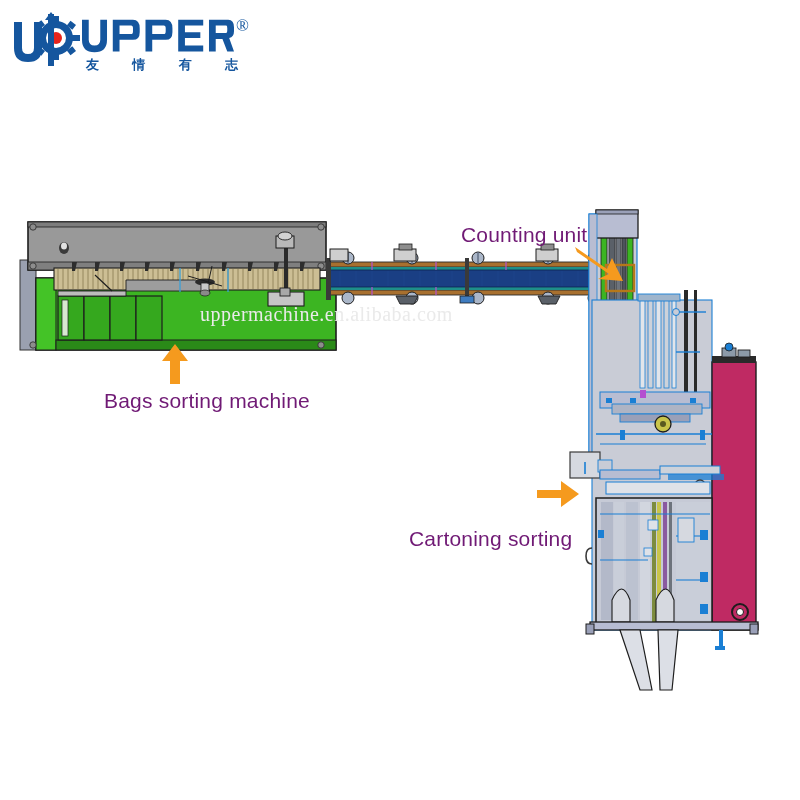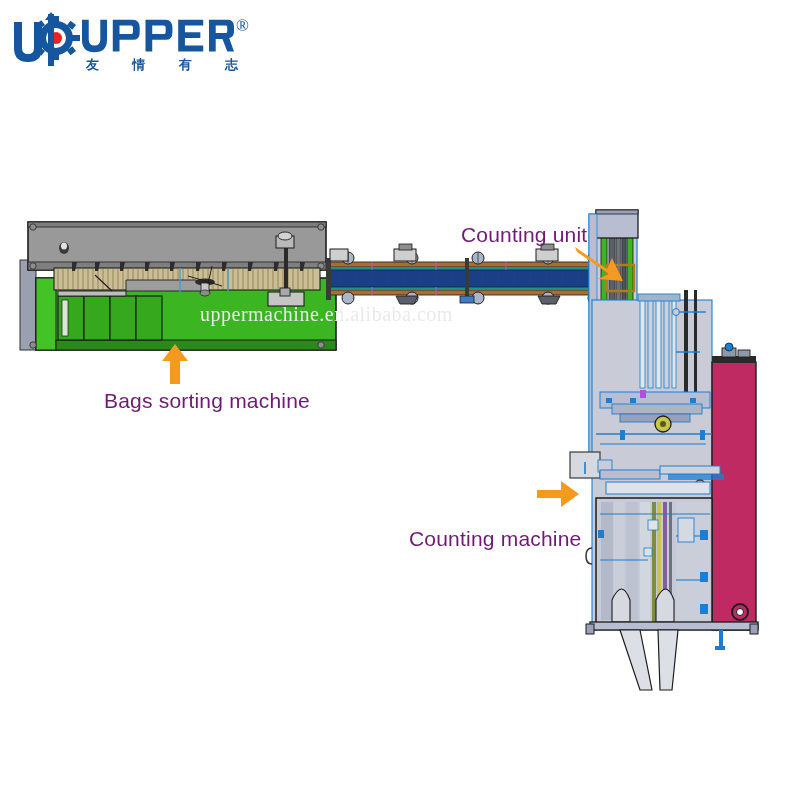--- a/index.html
+++ b/index.html
@@ -489,18 +489,18 @@
   <div id="lbl-counting" class="abs label-text">Counting unit</div>
   <svg class="abs" style="left:573px; top:243px;" width="56" height="42" viewBox="0 0 56 42">
     <path d="M2 4 L34 26 L39 15 L50 38 L25 36 L36 31 L4 9 Z" fill="#f59a1e"></path>
   </svg>
 
   <div id="lbl-bags" class="abs label-text">Bags sorting machine</div>
   <svg class="abs" style="left:162px; top:344px;" width="26" height="40" viewBox="0 0 26 40">
     <path d="M13 0 L26 17 L18 17 L18 40 L8 40 L8 17 L0 17 Z" fill="#f59a1e"></path>
   </svg>
 
-  <div id="lbl-carton" class="abs label-text">Counting machine</div>
+  <div id="lbl-carton" class="abs label-text">Cartoning sorting</div>
   <svg class="abs" style="left:537px; top:481px;" width="42" height="26" viewBox="0 0 42 26">
     <path d="M0 9 L24 9 L24 0 L42 13 L24 26 L24 17 L0 17 Z" fill="#f59a1e"></path>
   </svg>
 
 </div>
 
 </body></html>

